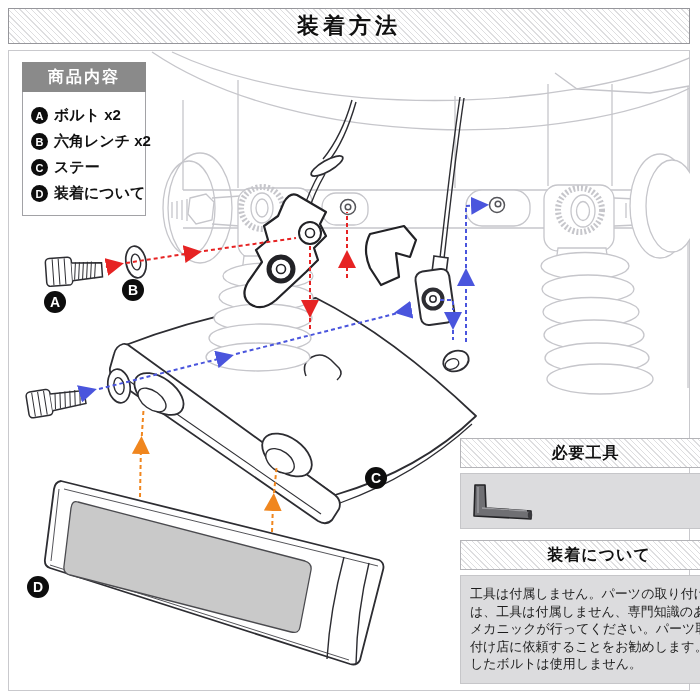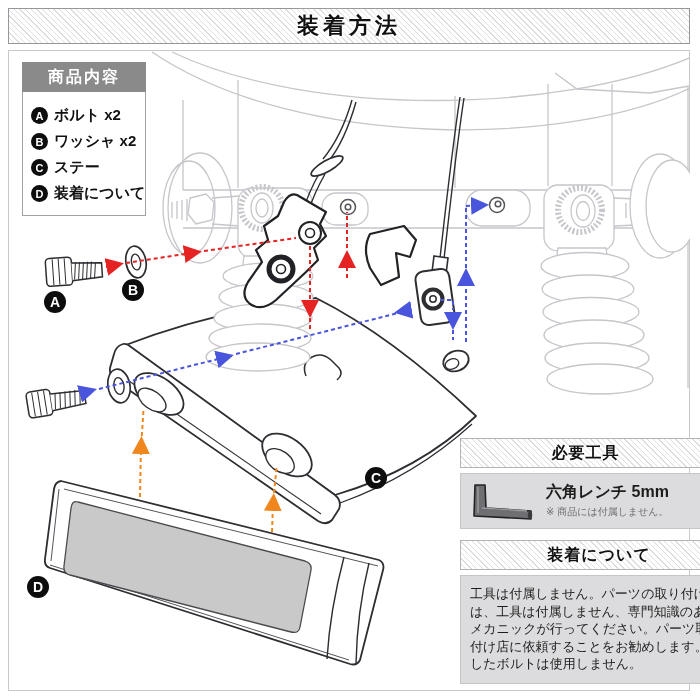--- a/index.html
+++ b/index.html
@@ -241,45 +241,41 @@
 
   <div class="contents">
     <div class="hd">商品内容</div>
     <div class="bd">
       <div class="row">
         <span class="k">A</span>
         <span>ボルト x2</span>
       </div>
       <div class="row">
         <span class="k">B</span>
-        <span>ワッシャ x2</span>
+        <span>六角レンチ x2</span>
       </div>
       <div class="row">
         <span class="k">C</span>
         <span>ステー</span>
       </div>
       <div class="row">
         <span class="k">D</span>
         <span>装着について</span>
       </div>
     </div>
   </div>
 
   <div class="tools">
     <div class="sec-hd hatch">必要工具</div>
     <div class="sec-bd">
       <svg width="68" height="40" viewBox="0 0 68 40">
         <path d="M6,4 L16,4 L17,27 L62,30 L62,38 L5,35 Z" fill="#6f6f73" stroke="#232326" stroke-width="1.6" stroke-linejoin="round"></path>
         <path d="M9,6 L9,32 M13,27 L58,30" stroke="#9c9ca0" stroke-width="1.4" fill="none"></path>
         <ellipse cx="61" cy="34" rx="2.2" ry="3.6" fill="#3a3a3e"></ellipse>
       </svg>
-      <div>
-        <div class="toolname">六角レンチ 5mm</div>
-        <div class="toolnote">※ 商品には付属しません。</div>
-      </div>
     </div>
   </div>
 
   <div class="about">
     <div class="sec-hd hatch">装着について</div>
     <div class="sec-bd">工具は付属しません。パーツの取り付けは、工具は付属しません、専門知識のあるメカニックが行ってください。パーツ取り付け店に依頼することをお勧めします。外したボルトは使用しません。</div>
   </div>
 
 </div>
 

